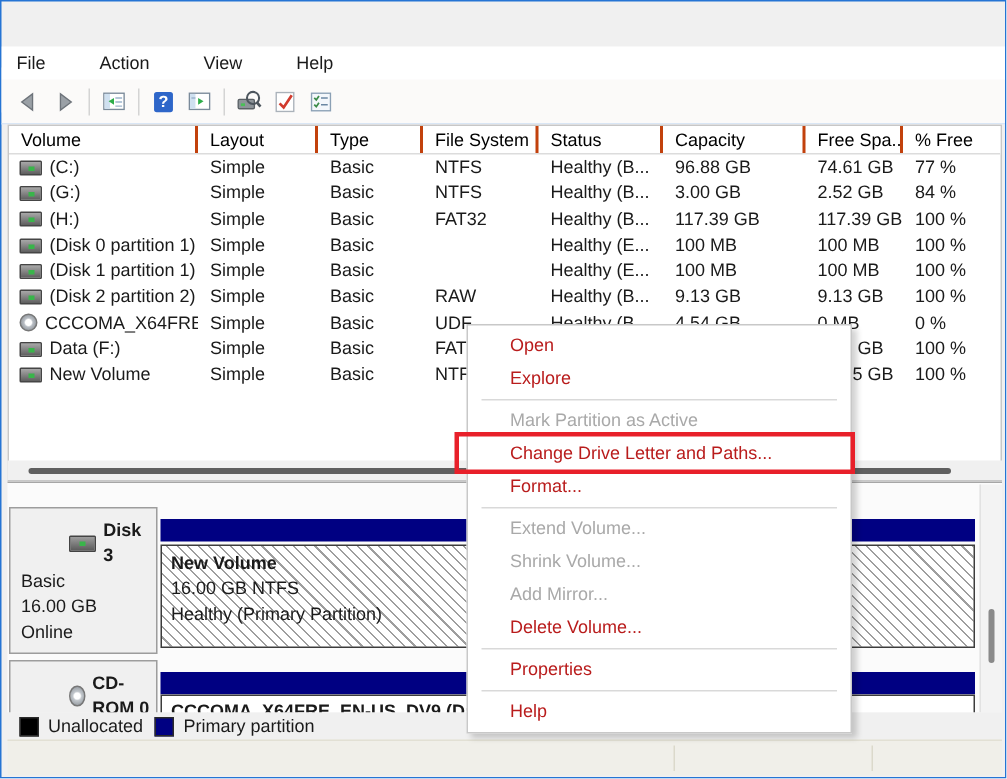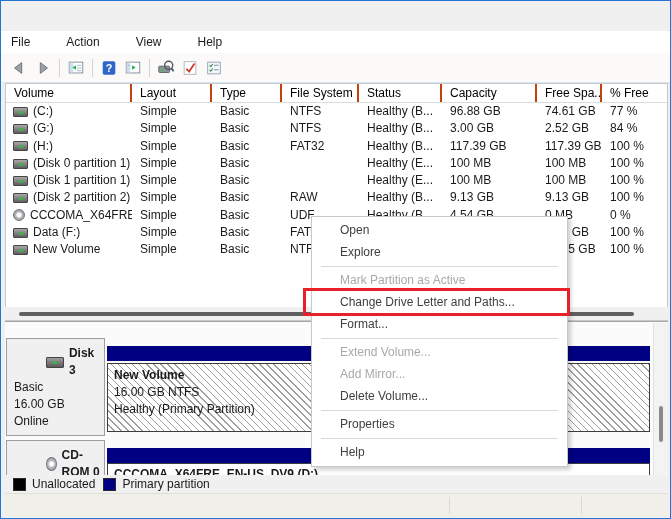--- a/index.html
+++ b/index.html
@@ -87,21 +87,21 @@
 
   
   .statusbar { position:absolute; top:492px; left:4px; width:663px; height:24px; background:#f0efe9;
                border-top:1px solid #e2e0d4; }
   .status-div { position:absolute; top:3px; bottom:3px; width:1px; background:#dbd9cb; }
 
   
   .context-menu { position:absolute; left:310px; top:215px; width:257px; background:#ffffff;
                   border:1px solid #c8c8c8; box-shadow:3px 3px 4px rgba(0,0,0,0.18);
                   padding:2px 0 3px 0; z-index:10; }
-  .cm-item { height:22px; line-height:22px; padding-left:28px; white-space:nowrap; color:#404040; }
+  .cm-item { height:22px; line-height:22px; padding-left:28px; white-space:nowrap; color:#b91c1c; }
   .cm-item.disabled { color:#a9a9a9; }
   .cm-sep { height:1px; background:#d9d9d9; margin:2.5px 9px; }
 
   .highlight-box { position:absolute; left:302px; top:287px; width:267px; height:28px;
                    border:3px solid #e8202a; z-index:11; pointer-events:none; }
 </style>
 </head>
 <body>
 
 <div class="window">
@@ -387,20 +387,21 @@
 
   <div class="context-menu" id="context-menu">
       <div class="cm-item">Open</div>
       <div class="cm-item">Explore</div>
       <div class="cm-sep"></div>
       <div class="cm-item disabled">Mark Partition as Active</div>
       <div class="cm-item">Change Drive Letter and Paths...</div>
       <div class="cm-item">Format...</div>
       <div class="cm-sep"></div>
       <div class="cm-item disabled">Extend Volume...</div>
+      <div class="cm-item disabled">Shrink Volume...</div>
       <div class="cm-item disabled">Add Mirror...</div>
       <div class="cm-item">Delete Volume...</div>
       <div class="cm-sep"></div>
       <div class="cm-item">Properties</div>
       <div class="cm-sep"></div>
       <div class="cm-item">Help</div>
     </div>
 
   <div class="highlight-box"></div>
 

